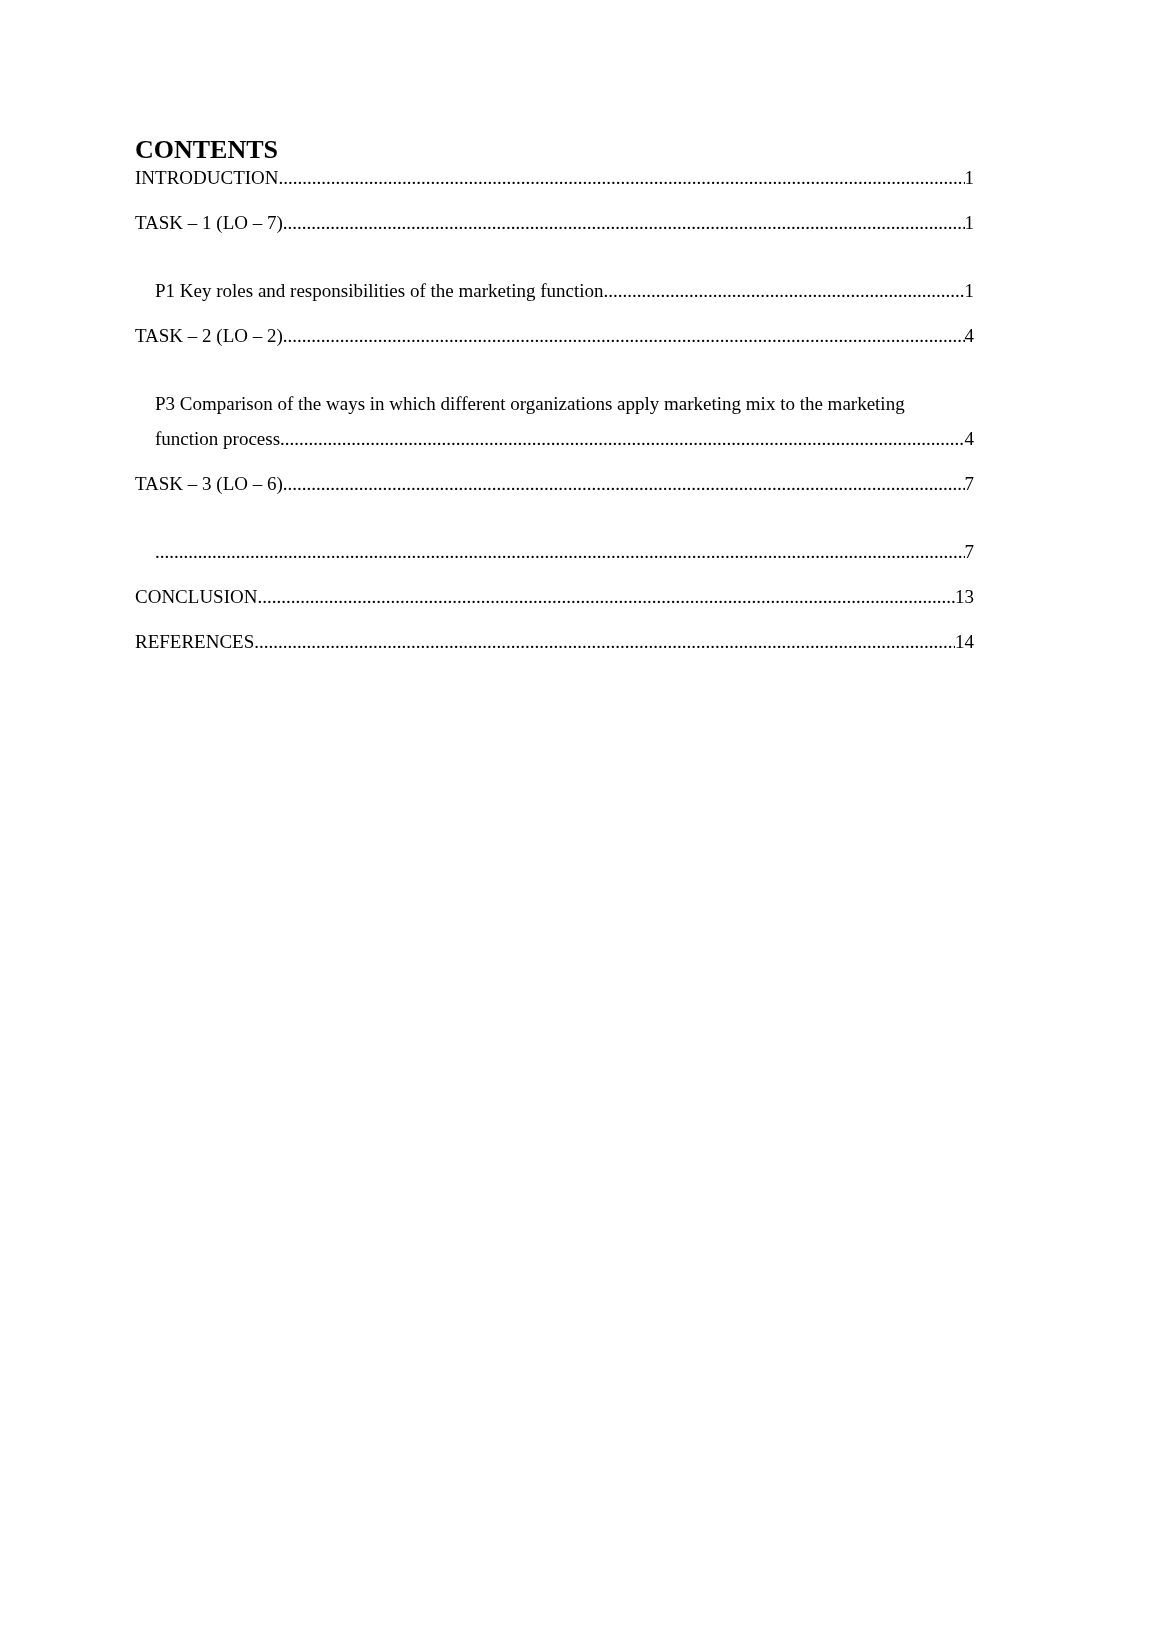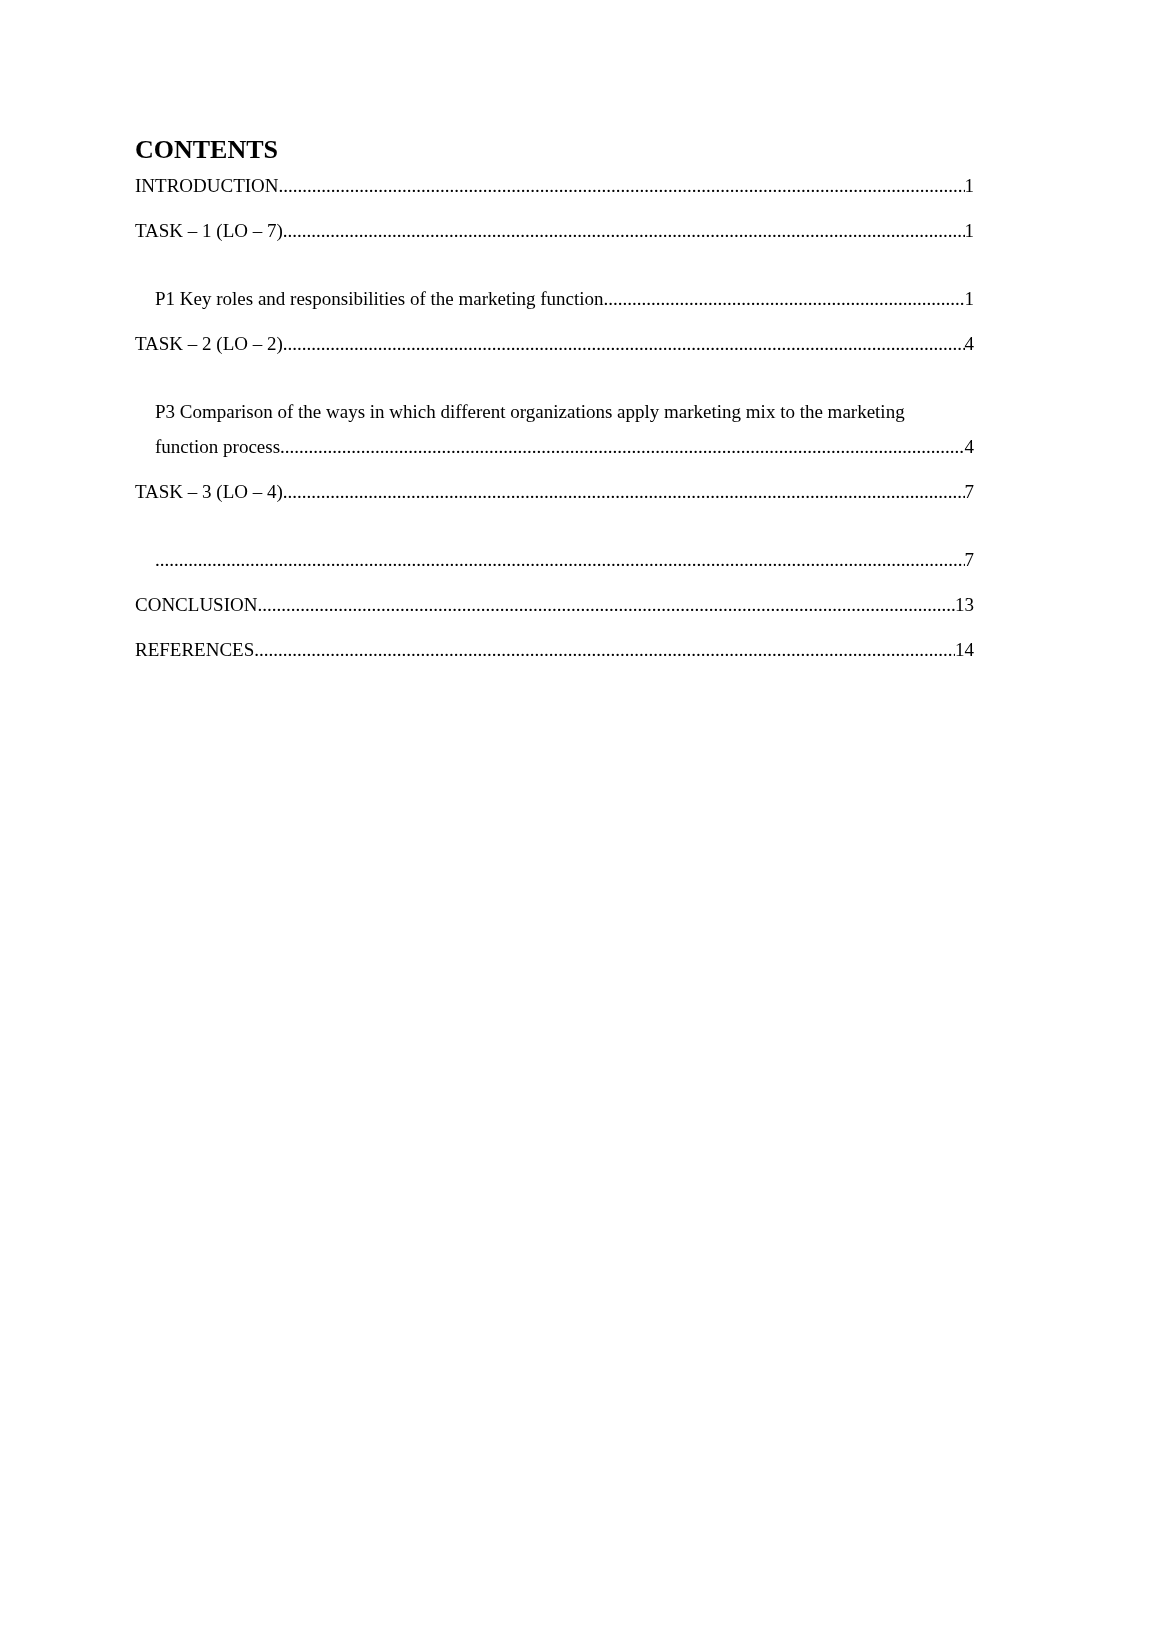--- a/index.html
+++ b/index.html
@@ -1,20 +1,20 @@
 <!DOCTYPE html>
 <html><head>
   <meta charset="utf-8">
   <style>
     html, body { margin: 0; padding: 0; background: #ffffff; }
     body { width: 1158px; height: 1638px; position: relative; overflow: hidden;
            font-family: "Liberation Serif", "DejaVu Serif", serif; color: #000; }
     .page { position: absolute; left: 0; top: 0; width: 1158px; height: 1204px; background: #fff; }
     .toc-title { position: absolute; left: 135px; top: 134px; font-size: 26px; font-weight: bold; margin: 0; line-height: 32px; }
-    .toc { position: absolute; left: 135px; top: 168px; width: 839px; }
+    .toc { position: absolute; left: 135px; top: 160px; width: 839px; }
     .entry { position: relative; font-size: 19px; line-height: 35px; margin-bottom: 10px; }
     .entry.indent { padding-left: 20px; margin-top: 33px; }
     .entry .line { display: flex; align-items: baseline; white-space: nowrap; }
     .entry .first { white-space: nowrap; overflow: hidden; }
     .entry .text { flex: 0 0 auto; }
     .entry .leader { flex: 1 1 auto; overflow: hidden; white-space: nowrap; letter-spacing: 0px; }
     .entry .leader::before { content: "........................................................................................................................................................................................................................................................"; }
     .entry .page-num { flex: 0 0 auto; }
     a { color: inherit; text-decoration: none; }
   </style>
@@ -63,21 +63,21 @@
       <div class="first">P3 Comparison of the ways in which different organizations apply marketing mix to the marketing</div>
       <div class="line">
         <span class="text">function process</span>
         <span class="leader"></span>
         <span class="page-num">4</span>
       </div>
     </a>
 
     <a class="entry" style="display:block">
       <div class="line">
-        <span class="text">TASK – 3 (LO – 4)</span>
+        <span class="text">TASK – 3 (LO – 6)</span>
         <span class="leader"></span>
         <span class="page-num">7</span>
       </div>
     </a>
 
     <a class="entry indent" style="display:block">
       <div class="line">
         <span class="leader"></span>
         <span class="page-num">7</span>
       </div>

